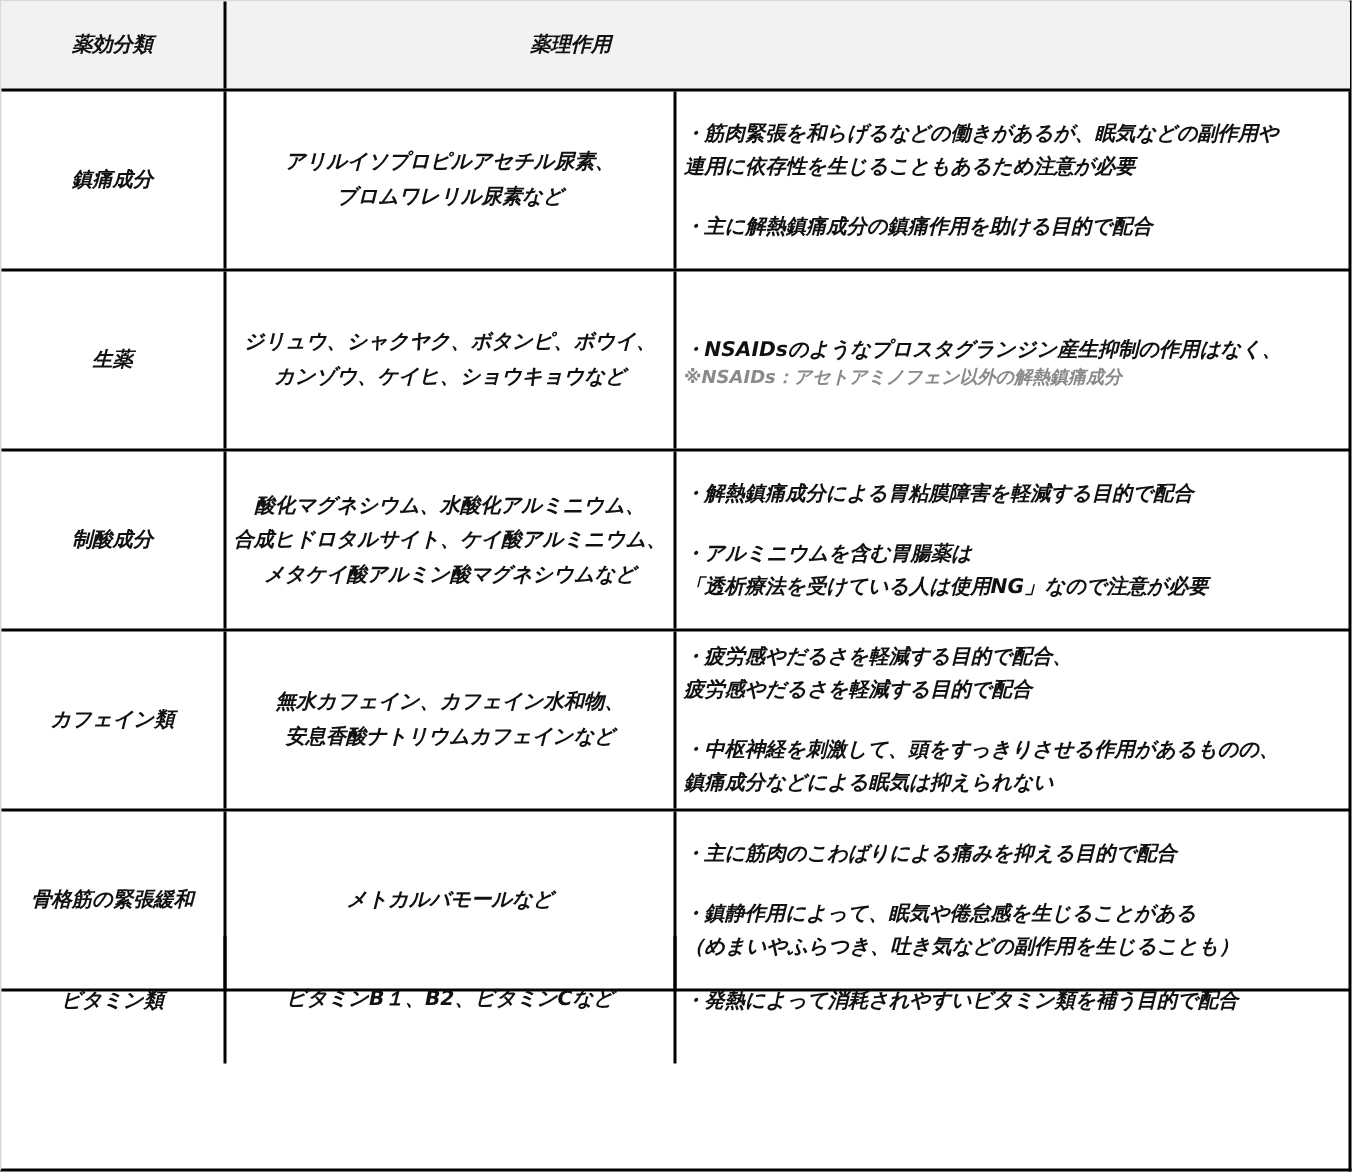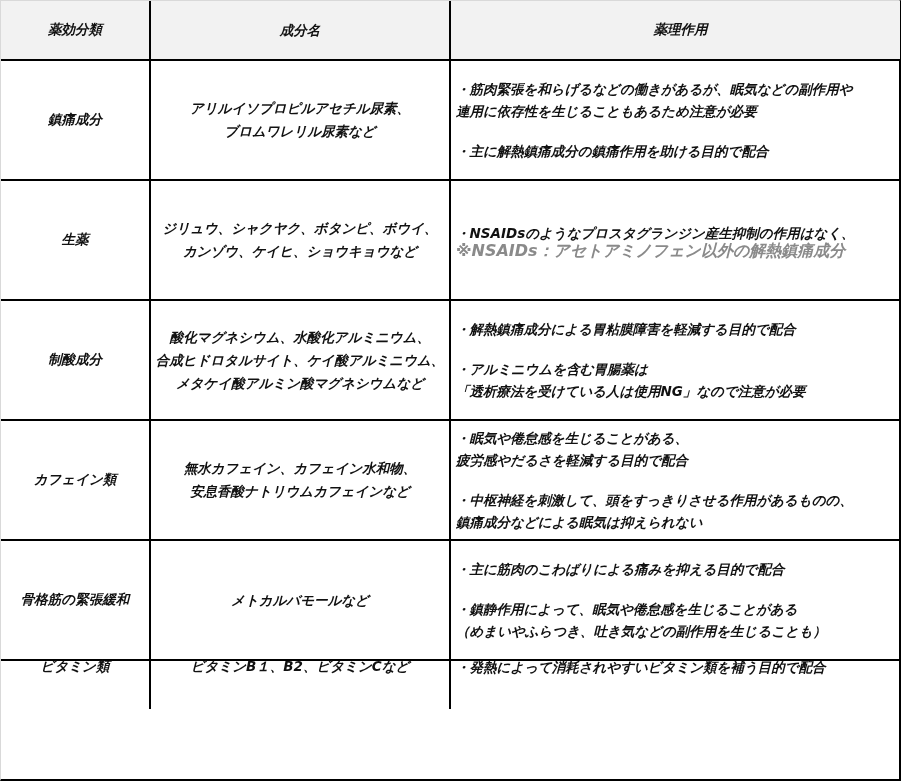--- a/index.html
+++ b/index.html
@@ -78,34 +78,33 @@
     .row.header .c3 { align-items: center; padding-left: 10px; }
     .bullet {
       margin: 0;
       line-height: 22px;
       padding-left: 13px;
       text-indent: -13px;
     }
     .bullet + .bullet { margin-top: 18px; }
     .note {
       color: #8a8a8a;
-      font-size: 16px;
+      font-size: 12px;
       line-height: 16px;
       margin-top: -1px;
     }
     .line { display: block; }
   </style>
 </head>
 <body>
 
 <div class="table">
 
   <div class="row header">
     <div class="cell c1">薬効分類</div>
-    <div class="cell c2">成分名</div>
     <div class="cell c3">薬理作用</div>
   </div>
 
   <div class="row body" style="top:60px;">
     <div class="cell c1">鎮痛成分</div>
     <div class="cell c2">
       <span class="line">アリルイソプロピルアセチル尿素、</span>
       <span class="line">ブロムワレリル尿素など</span>
     </div>
     <div class="cell c3">
@@ -152,21 +151,21 @@
   </div>
 
   <div class="row body" style="top:420px;">
     <div class="cell c1">カフェイン類</div>
     <div class="cell c2">
       <span class="line">無水カフェイン、カフェイン水和物、</span>
       <span class="line">安息香酸ナトリウムカフェインなど</span>
     </div>
     <div class="cell c3">
       <p class="bullet">
-        <span class="line">・眠気や倦怠感を生じることがある、</span>
+        <span class="line">・疲労感やだるさを軽減する目的で配合、</span>
         <span class="line">疲労感やだるさを軽減する目的で配合</span>
       </p>
       <p class="bullet">
         <span class="line">・中枢神経を刺激して、頭をすっきりさせる作用があるものの、</span>
         <span class="line">鎮痛成分などによる眠気は抑えられない</span>
       </p>
     </div>
   </div>
 
   <div class="row body" style="top:540px;">

